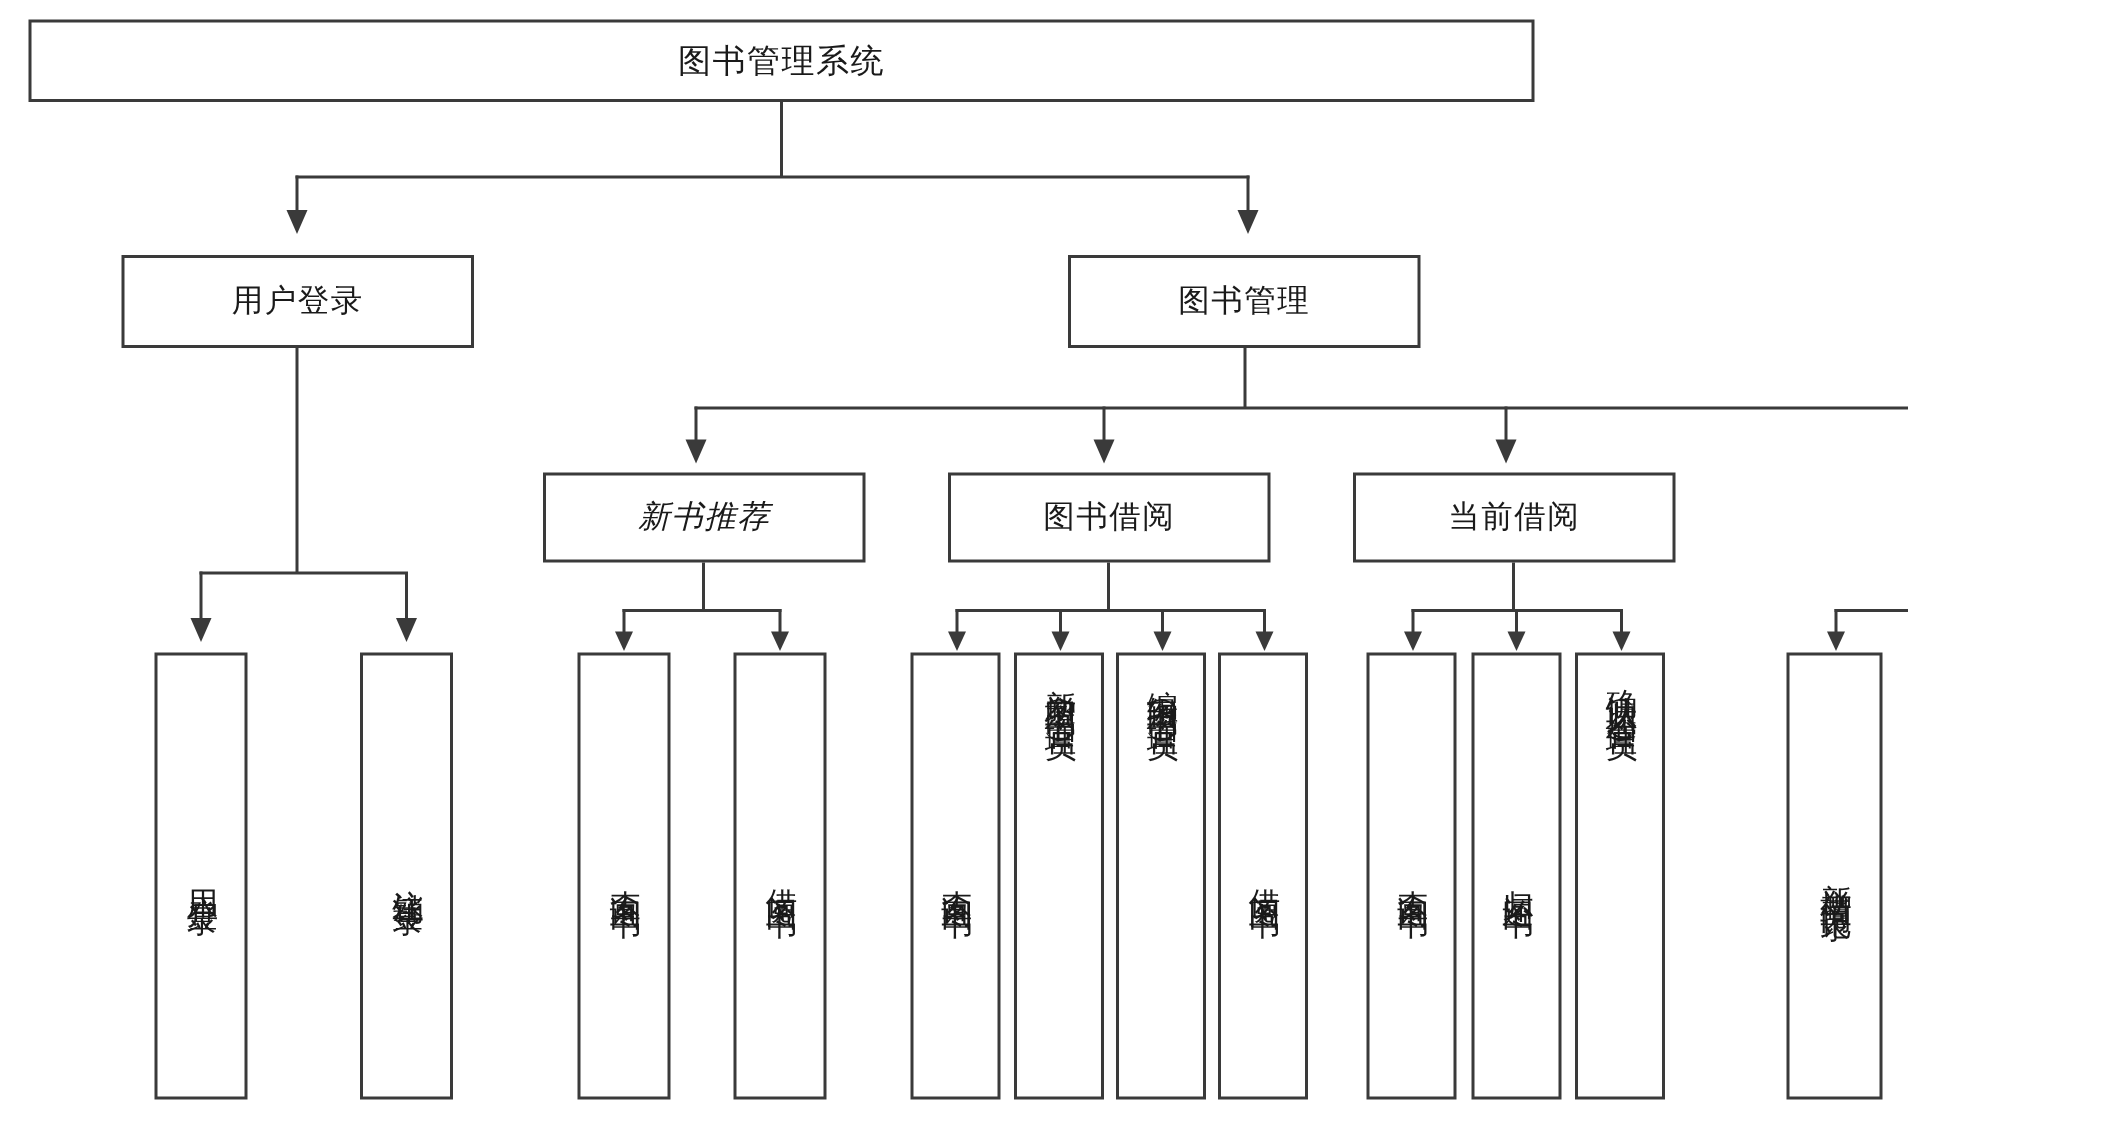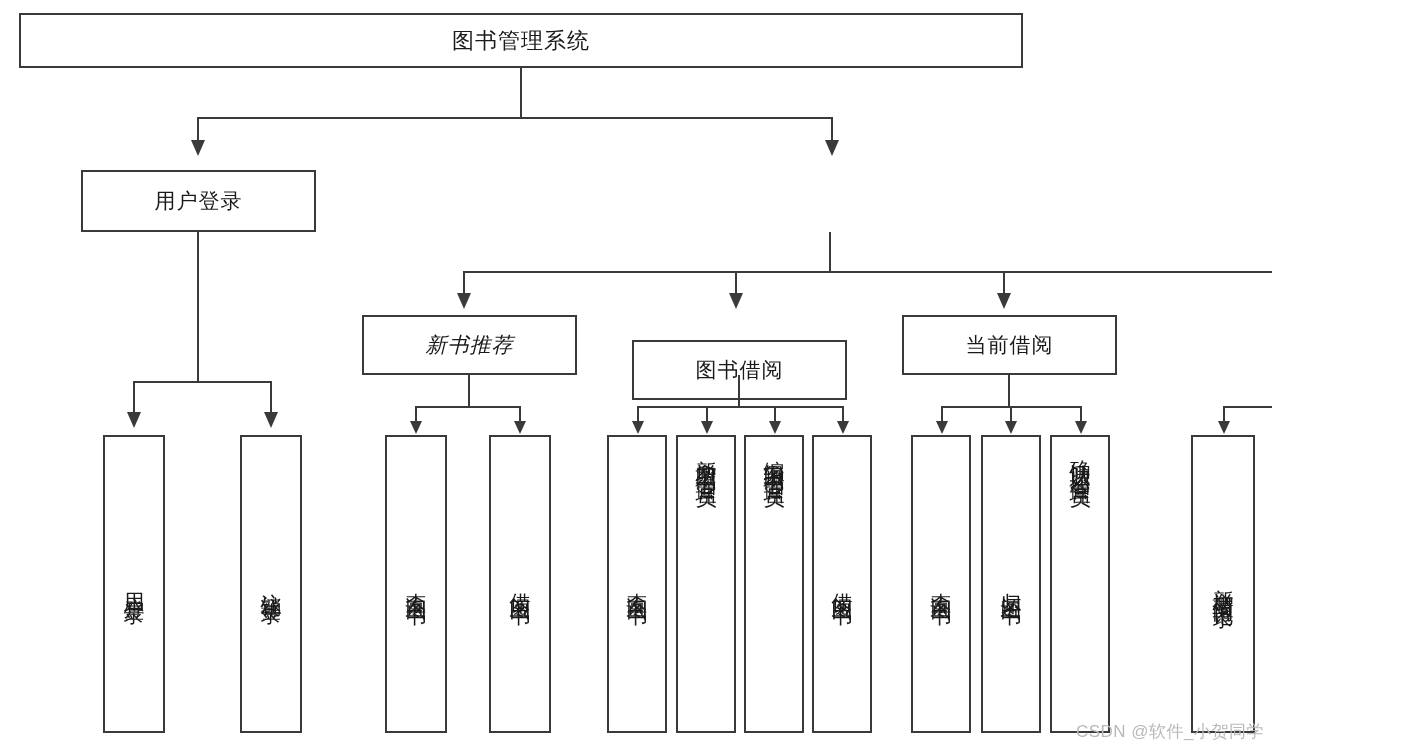--- a/index.html
+++ b/index.html
@@ -114,20 +114,23 @@
   <div class="hline" style="left:197px; top:117px; width:636px;"></div>
   <div class="vline" style="left:197px; top:117px; height:25px;"></div>
   <div class="arrow" style="left:191px; top:140px;"></div>
   <div class="vline" style="left:831px; top:117px; height:25px;"></div>
   <div class="arrow" style="left:825px; top:140px;"></div>
 
   <div class="node" style="left:81px; top:170px; width:235px; height:62px;">
     <span class="node-label">用户登录</span>
   </div>
 
+  <div class="node" style="left:712px; top:170px; width:235px; height:62px;">
+    <span class="node-label">图书管理</span>
+  </div>
 
   <div class="vline" style="left:197px; top:232px; height:150px;"></div>
   <div class="hline" style="left:133px; top:381px; width:137px;"></div>
   <div class="vline" style="left:133px; top:381px; height:33px;"></div>
   <div class="arrow" style="left:127px; top:412px;"></div>
   <div class="vline" style="left:270px; top:381px; height:33px;"></div>
   <div class="arrow" style="left:264px; top:412px;"></div>
 
   <div class="vline" style="left:829px; top:232px; height:40px;"></div>
   <div class="hline" style="left:463px; top:271px; width:817px;"></div>
@@ -136,21 +139,21 @@
   <div class="vline" style="left:735px; top:271px; height:24px;"></div>
   <div class="arrow" style="left:729px; top:293px;"></div>
   <div class="vline" style="left:1003px; top:271px; height:24px;"></div>
   <div class="arrow" style="left:997px; top:293px;"></div>
   <div class="vline" style="left:1279px; top:271px; height:24px;"></div>
   <div class="arrow" style="left:1273px; top:293px;"></div>
 
   <div class="node" style="left:362px; top:315px; width:215px; height:60px;font-style:italic;">
     <span class="node-label">新书推荐</span>
   </div>
-  <div class="node" style="left:632px; top:315px; width:215px; height:60px;margin-top:25px;">
+  <div class="node" style="left:632px; top:315px; width:215px; height:60px;">
     <span class="node-label">图书借阅</span>
   </div>
   <div class="node" style="left:902px; top:315px; width:215px; height:60px;">
     <span class="node-label">当前借阅</span>
   </div>
 
   <div class="vline" style="left:468px; top:375px; height:33px;"></div>
   <div class="hline" style="left:415px; top:406px; width:106px;"></div>
   <div class="vline" style="left:415px; top:406px; height:17px;"></div>
   <div class="arrow small" style="left:410px; top:421px;"></div>
@@ -221,15 +224,14 @@
     <span class="leaf-label">确认归还（管理员）</span>
   </div>
 
   <div class="leaf center-v" style="left:1191px; top:435px; width:64px; height:298px;">
     <span class="leaf-label">新增借阅记录</span>
   </div>
   <div class="leaf center-v" style="left:1306px; top:435px; width:64px; height:298px;">
     <span class="leaf-label">查询借阅记录</span>
   </div>
 
-  <div id="watermark">CSDN @软件_小贺同学</div>
 
 </div>
 
 </body></html>

